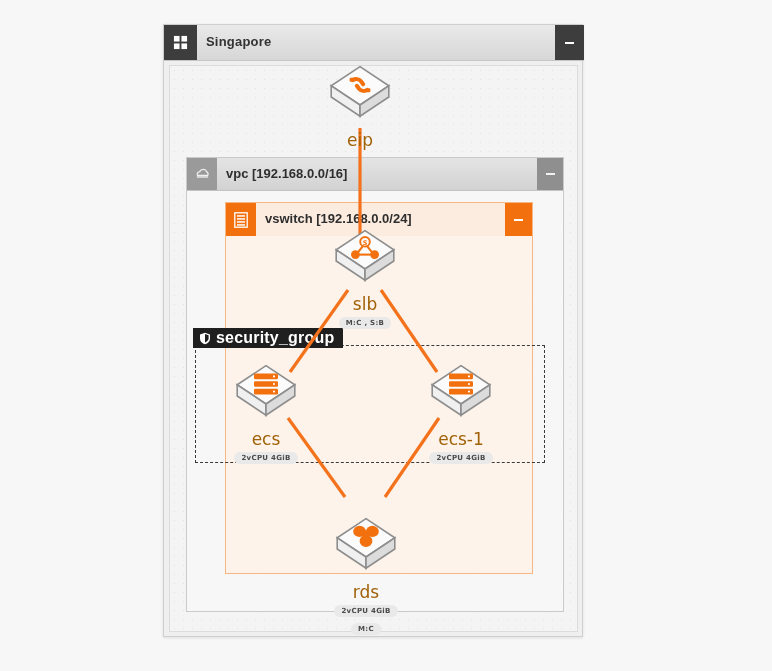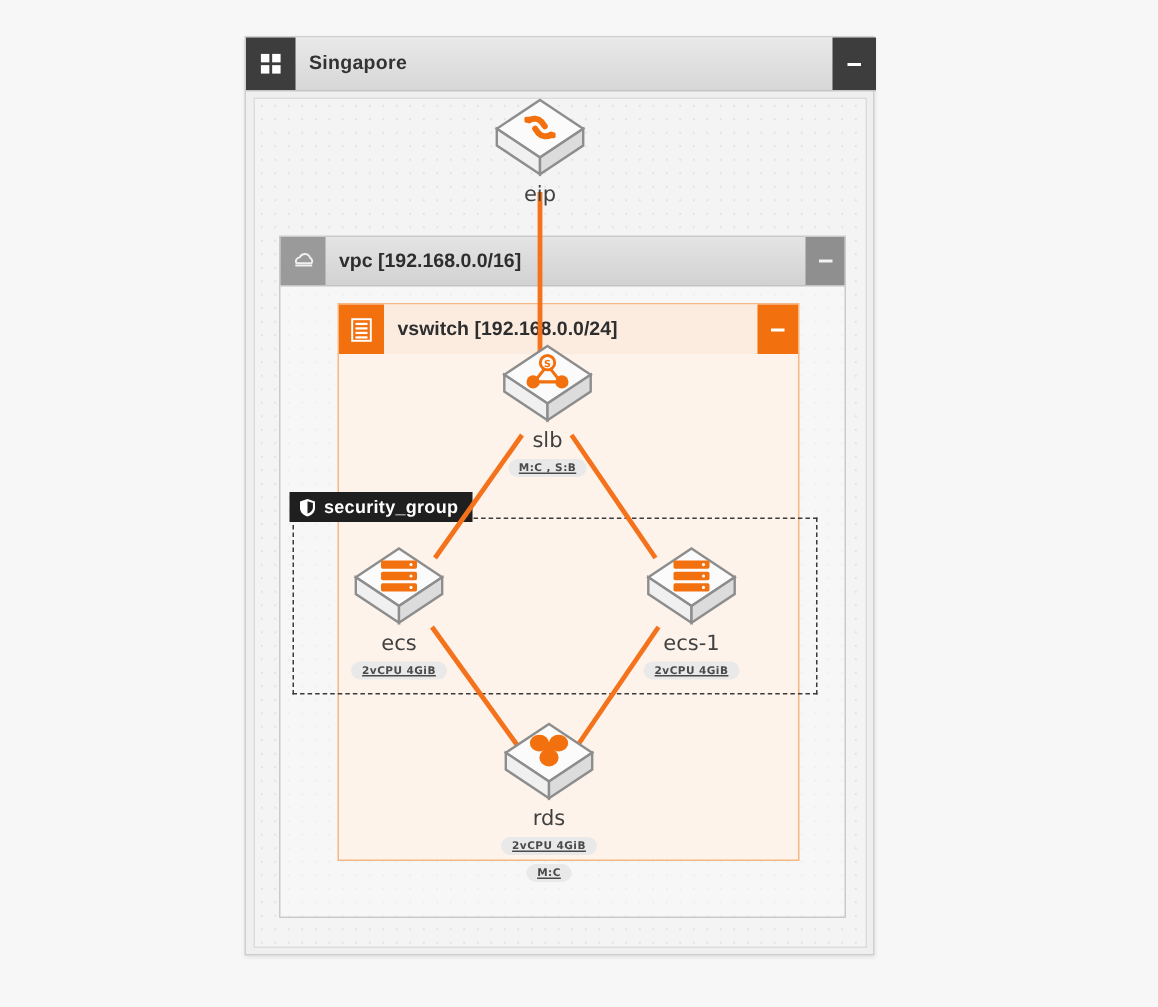--- a/index.html
+++ b/index.html
@@ -114,42 +114,42 @@
     border:1.5px dashed #3a3a3a;
     box-sizing:border-box;
   }
   #sg-tab{
     position:absolute;left:193px;top:328px;height:20px;
     background:#1f1f1f;display:flex;align-items:center;
     padding:0 9px 0 6px;box-sizing:border-box;
   }
   #sg-tab .shield{margin-right:5px;display:block;}
   #sg-label{
-    font-size:12px;font-weight:bold;color:#fff;letter-spacing:.2px;
+    font-size:16px;font-weight:bold;color:#fff;letter-spacing:.2px;
   }
   
   #links{position:absolute;left:0;top:0;width:772px;height:671px;pointer-events:none;}
   
   .node{position:absolute;width:96px;text-align:center;}
   .node .cube{width:64px;height:58px;margin:0 auto;display:block;}
   .node .nlabel{
-    font-size:14px;color:#404040;margin-top:1px;line-height:14px;
+    font-size:17px;color:#a16207;margin-top:11px;line-height:14px;
     font-family:"DejaVu Sans", sans-serif;
   }
   .badge{
     display:inline-block;background:#e9e9e9;color:#4a4a4a;
     font-size:7px;font-weight:bold;letter-spacing:.3px;
     border-radius:7px;padding:2px 7px;margin-top:3px;
-    font-family:"DejaVu Sans", sans-serif;white-space:nowrap;text-decoration:underline;
+    font-family:"DejaVu Sans", sans-serif;white-space:nowrap;
   }
   #node-eip{left:312px;top:64px;}
   #node-slb{left:317px;top:228px;}
   #node-ecs{left:218px;top:363px;text-align:center;}
   #node-ecs1{left:413px;top:363px;text-align:center;}
-  #node-rds{left:318px;top:480px;}
+  #node-rds{left:318px;top:516px;}
 </style>
 </head>
 <body>
 
 <div id="app-window">
 
   <div id="region-bar">
     <div class="icon-box-dark">
       <svg class="grid-icon" viewBox="0 0 16 16">
         <rect x="1" y="1" width="6" height="6" fill="#ffffff"></rect>

